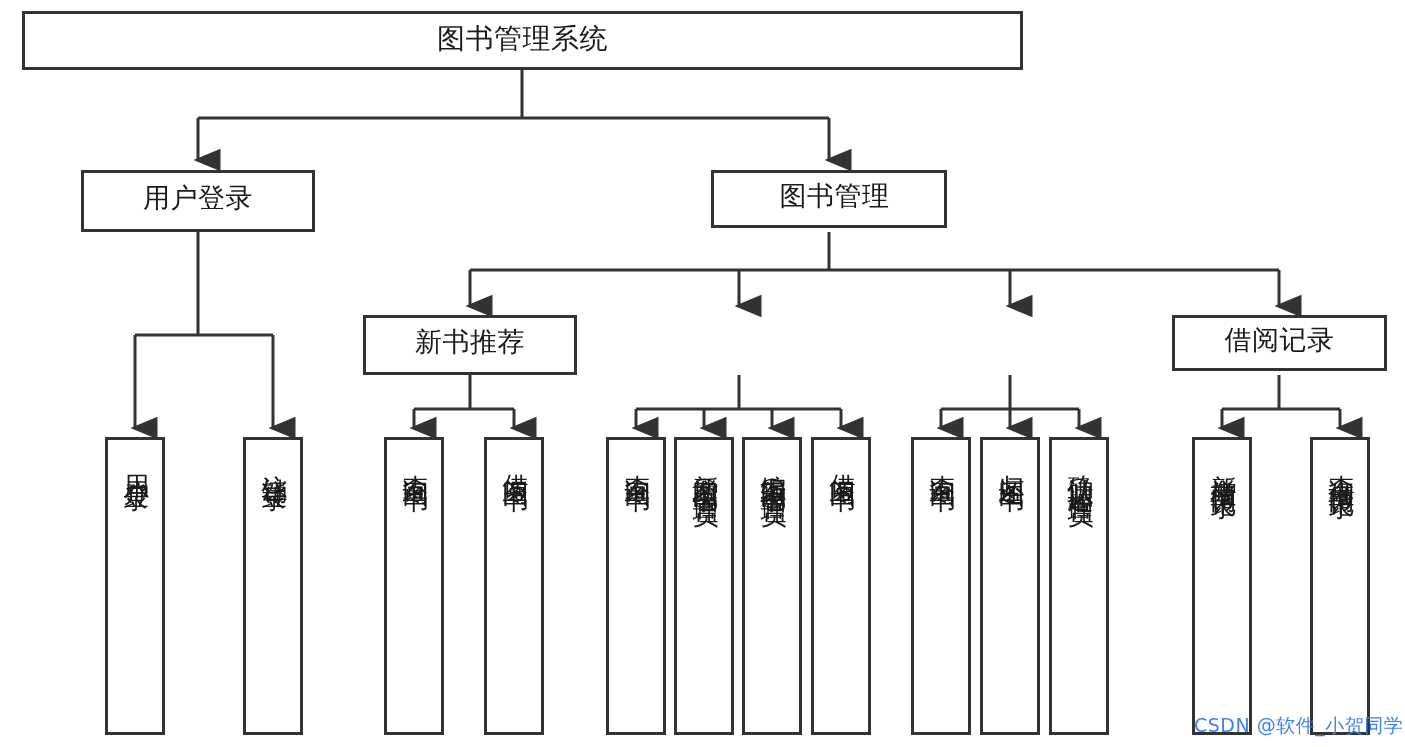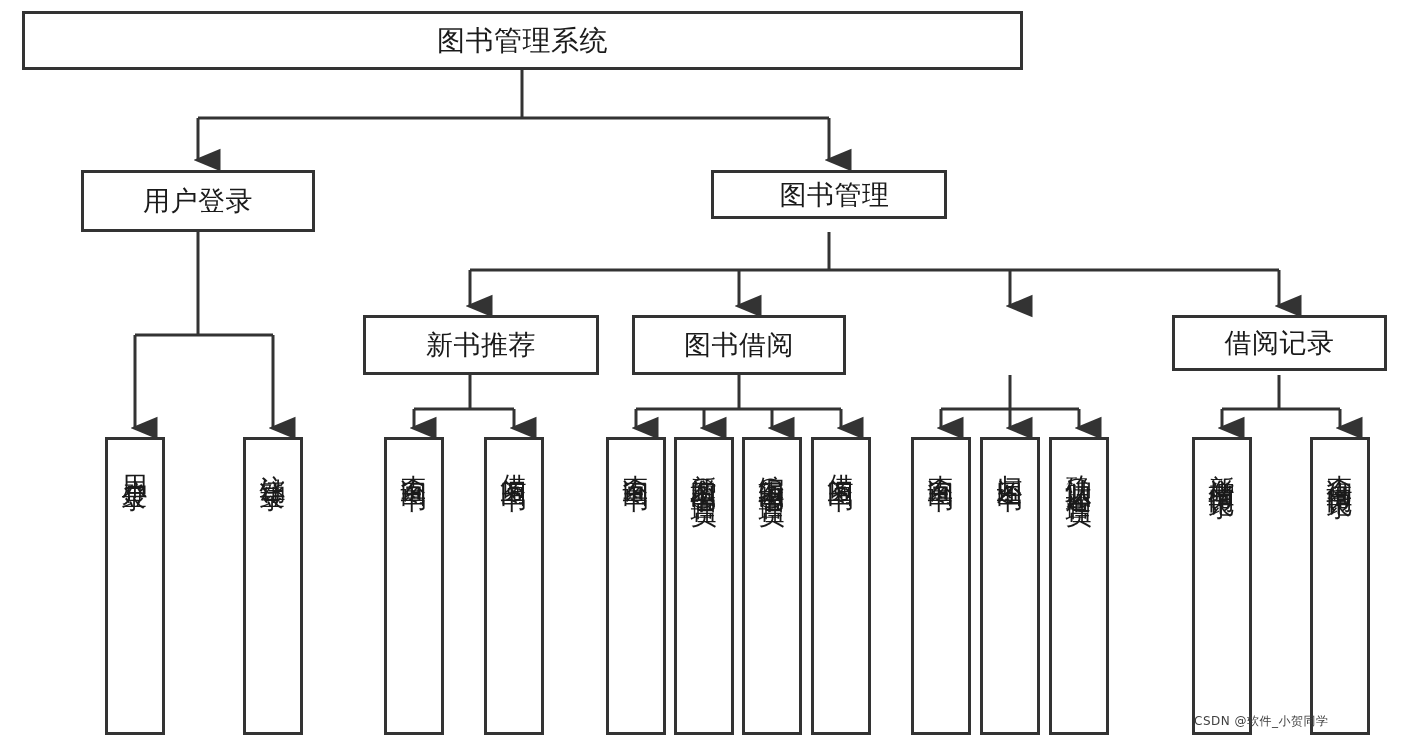--- a/index.html
+++ b/index.html
@@ -34,41 +34,42 @@
     display: flex;
     align-items: center;
     justify-content: center;
     color: #1a1a1a;
   }
   .node .label {
     display: block;
     text-align: center;
     line-height: 1.18;
     letter-spacing: 0.5px;
+    font-family: Liberation Mono, monospace;
   }
   .node.horizontal .label {
     writing-mode: horizontal-tb;
     font-size: 27px;
   }
   .node.vertical {
     align-items: flex-start;
     padding-top: 14px;
   }
   .node.vertical .label {
     writing-mode: vertical-rl;
     text-orientation: upright;
     font-size: 26px;
     letter-spacing: 4px;
     line-height: 1;
   }
   #node-root .label { font-size: 28px; }
   .watermark {
     position: absolute;
-    color: #404040;
-    font-size: 12px;
+    color: #3b82f6;
+    font-size: 19px;
     letter-spacing: 0.5px;
     white-space: nowrap;
     font-family: "DejaVu Sans", "Liberation Sans", sans-serif;
   }
 </style>
 </head>
 <body>
 
 <div id="diagram-root">
 
@@ -122,29 +123,26 @@
     </g>
   </svg>
 
   <div class="node horizontal" id="node-root" style="left:22px; top:11px; width:1001px; height:59px;">
     <span class="label">图书管理系统</span>
   </div>
 
   <div class="node horizontal" style="left:81px; top:170px; width:234px; height:62px;">
     <span class="label">用户登录</span>
   </div>
-  <div class="node horizontal" style="left:711px; top:170px; width:236px; height:49px;padding-left:11px;">
+  <div class="node horizontal" style="left:711px; top:170px; width:236px; height:58px;padding-left:11px;">
     <span class="label">图书管理</span>
   </div>
 
-  <div class="node horizontal" style="left:363px; top:315px; width:236px; height:60px;">
+  <div class="node horizontal" style="left:363px; top:315px; width:214px; height:60px;">
     <span class="label">新书推荐</span>
-  </div>
-  <div class="node horizontal" style="left:632px; top:315px; width:214px; height:60px;">
-    <span class="label">图书借阅</span>
   </div>
   <div class="node horizontal" style="left:1172px; top:315px; width:215px; height:56px;">
     <span class="label">借阅记录</span>
   </div>
 
   <div class="node vertical" style="left:105px; top:437px; width:60px; height:298px;">
     <span class="label">用户登录</span>
   </div>
   <div class="node vertical" style="left:243px; top:437px; width:60px; height:298px;">
     <span class="label">注销登录</span>

